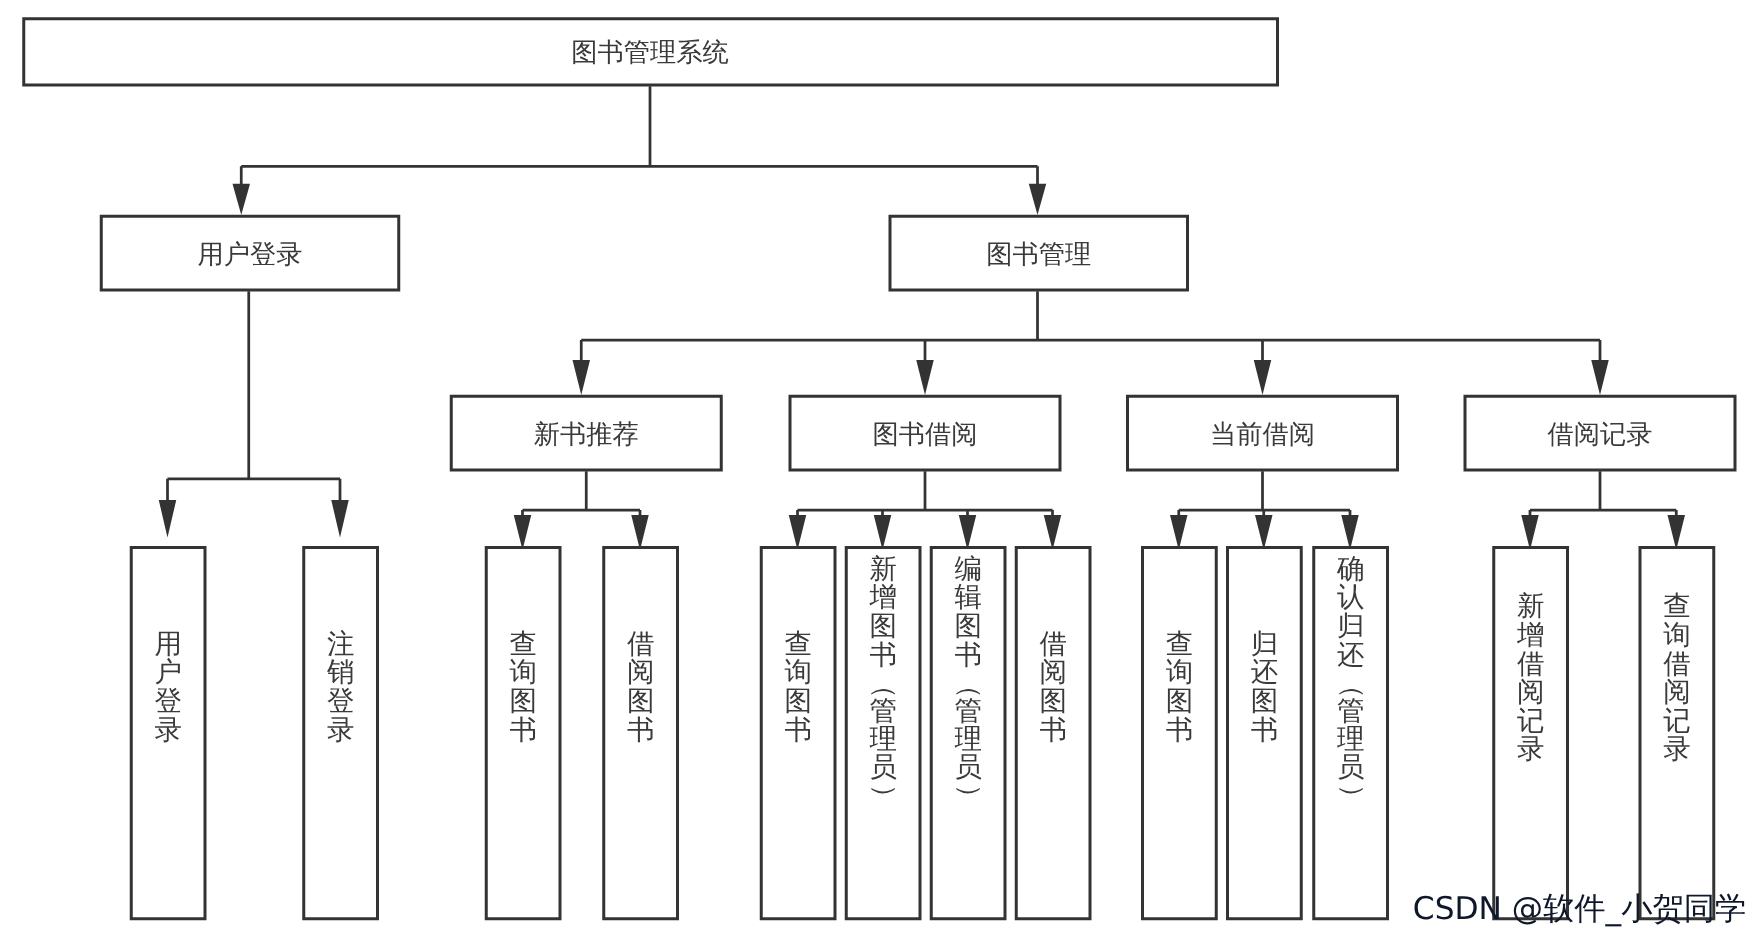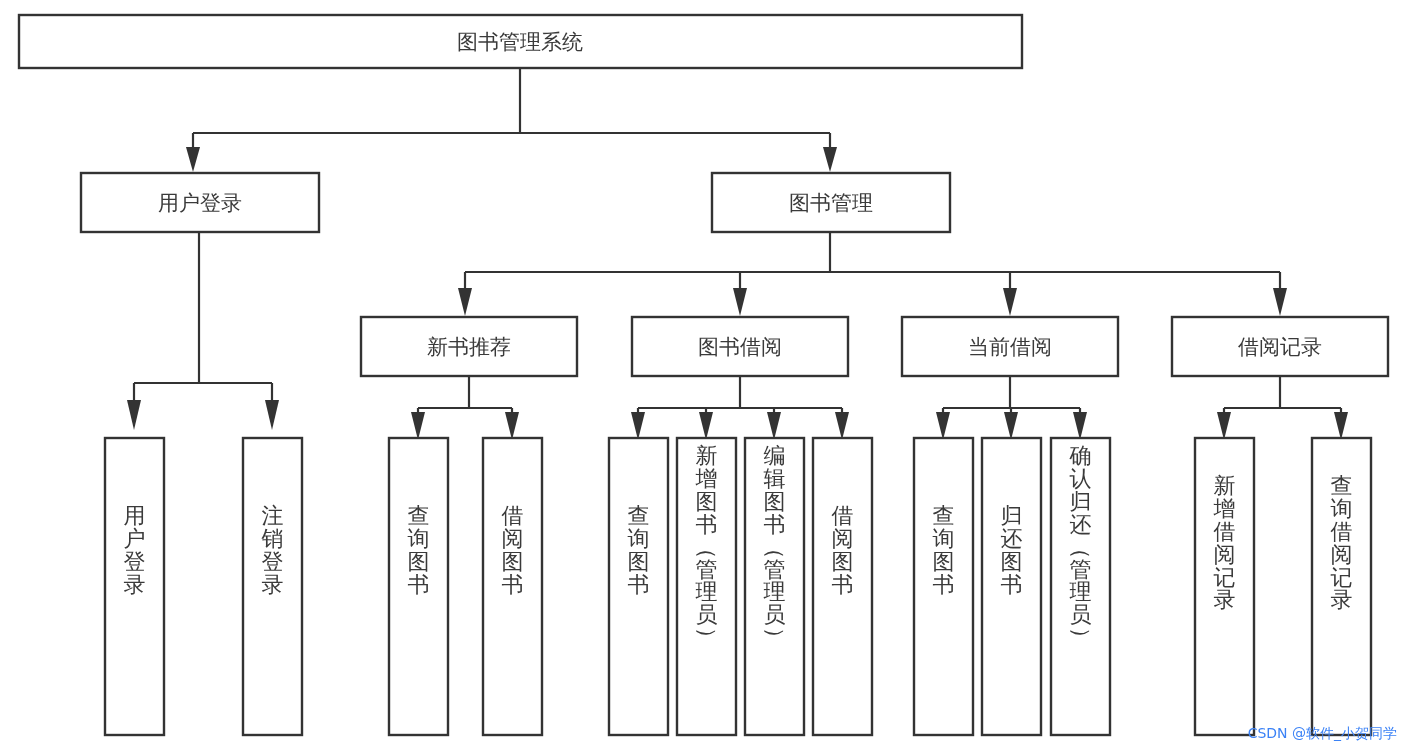--- a/index.html
+++ b/index.html
@@ -73,22 +73,22 @@
   .vlabel span.rot {
     transform: rotate(90deg);
     display: block;
     line-height: 1.0;
   }
   .watermark {
     position: absolute;
     right: 8px;
     bottom: 4px;
     font-family: "DejaVu Sans", "Liberation Sans", sans-serif;
-    font-size: 14px;
-    color: #3b82f6;
+    font-size: 25px;
+    color: #0f172a;
     white-space: nowrap;
     pointer-events: none;
   }
 </style>
 </head>
 <body>
 
 <div id="diagram-root">
 
   <svg id="tree-svg" viewBox="0 0 1405 747">

